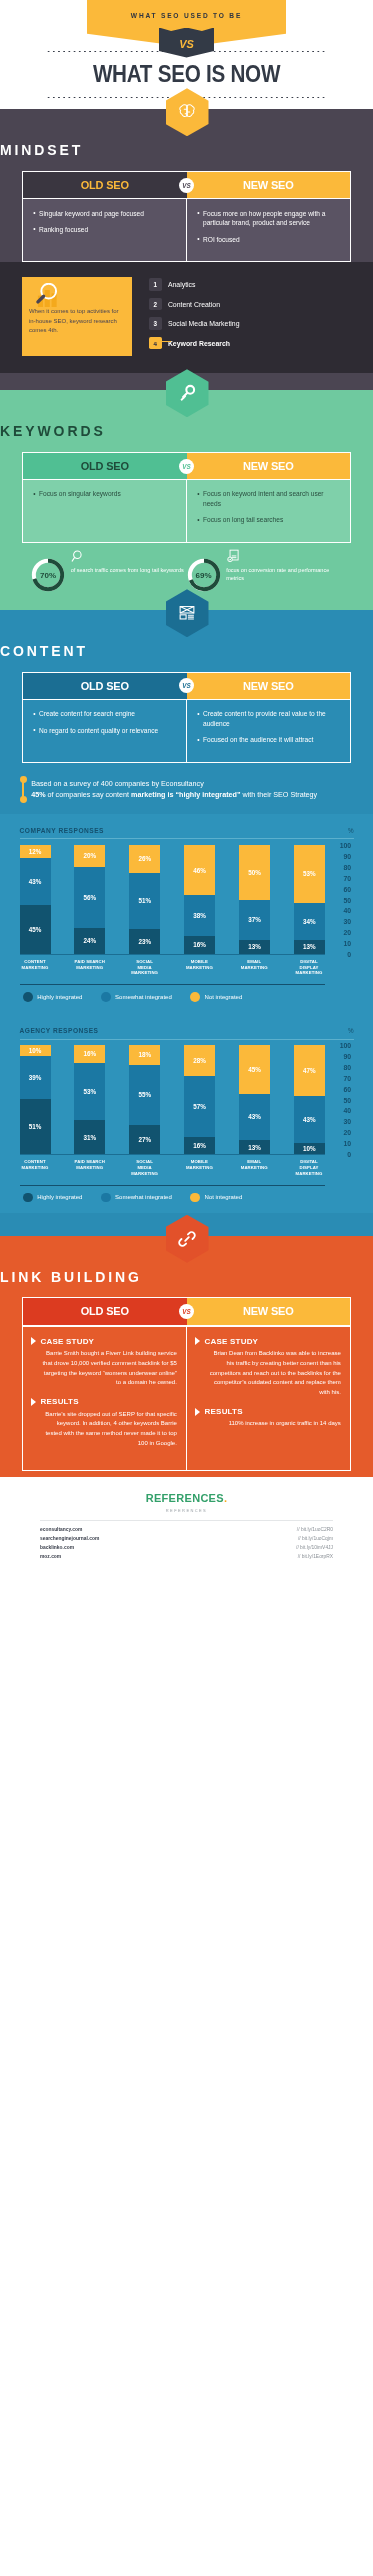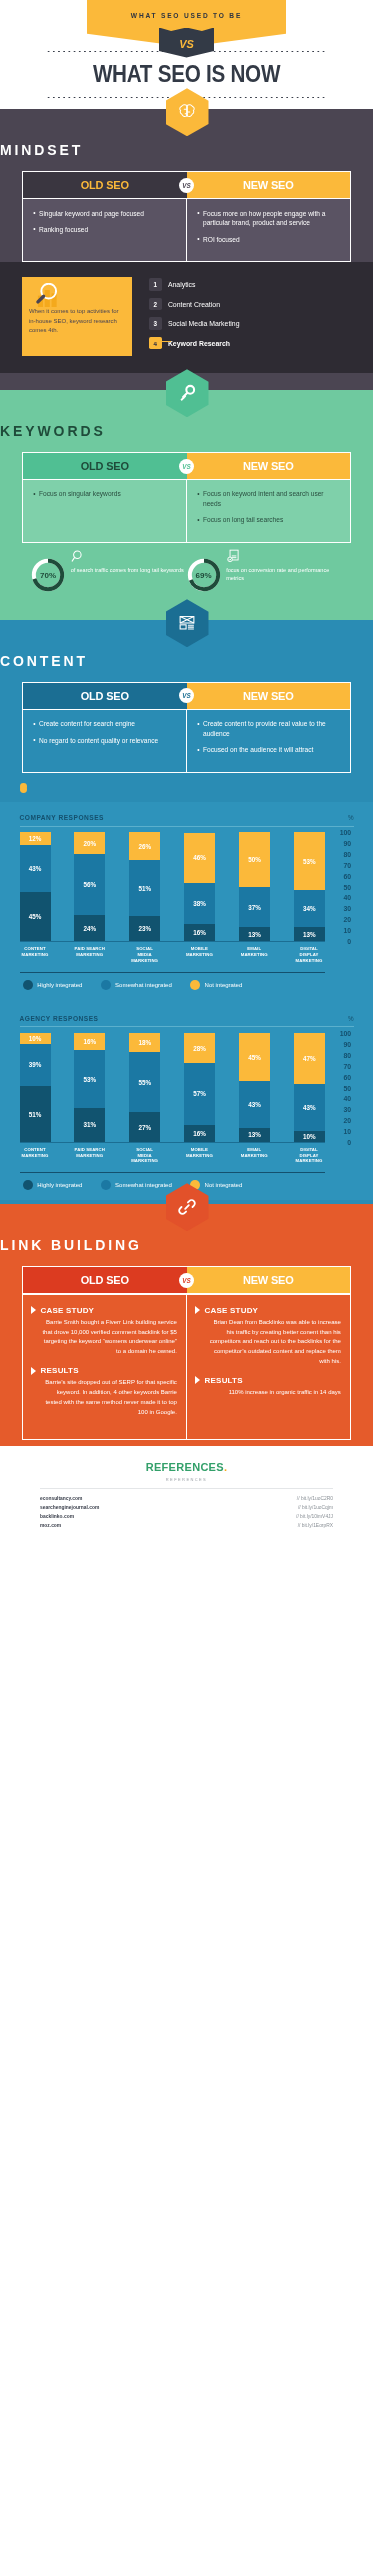--- a/index.html
+++ b/index.html
@@ -111,41 +111,41 @@
     display:flex; align-items:center; justify-content:center; margin-right:6.3px;
   }
   .rank-item.active .rank-num { background:#fbb93a; color:#3a3640; }
   .rank-label { font-size:6.9px; color:#ffffff; }
   .rank-item.active .rank-label { font-weight:bold; }
   .connector {
     position:absolute; left:132px; bottom:13.8px; width:17px; height:1.1px; background:#fbb93a;
   }
 
   
-  .s-keywords { background:#6fc99f; color:#1f4b3a; padding-bottom:28px; }
+  .s-keywords { background:#6fc99f; color:#1f4b3a; padding-bottom:18px; }
   .s-keywords .hex { background:#50bf93; }
   .s-keywords .sec-title { color:#1f4b3a; }
   .s-keywords .cmp-head .old { background:#50bf93; color:#1f4b3a; }
   .s-keywords .cmp-head .new { background:#fbb93a; color:#ffffff; }
   .s-keywords .cmp-vs { color:#50bf93; }
   .s-keywords .cmp-body { background:#7fd0aa; }
   .s-keywords .cmp-col { color:#2a4f40; }
   .donuts { display:flex; padding:15px 31px 0 31px; }
   .donut-group { flex:1; display:flex; align-items:flex-start; }
   .donut { position:relative; width:34px; height:34px; flex:none; }
   .donut svg { transform:rotate(-90deg); }
   .donut-val {
     position:absolute; inset:0; display:flex; align-items:center; justify-content:center;
     font-size:8px; font-weight:bold; color:#1f4b3a;
   }
   .donut-txt { margin-left:5.7px; font-size:5.5px; line-height:1.5; color:#ffffff; position:relative; padding-top:8px;}
   .donut-icon { position:absolute; top:-9.2px; left:0; }
 
   
-  .s-content { background:#2a8cb4; color:#ffffff; padding-bottom:4px; }
+  .s-content { background:#2a8cb4; color:#ffffff; padding-bottom:23px; }
   .s-content .hex { background:#1b6e93; }
   .s-content .sec-title { color:#ffffff; }
   .s-content .cmp-head .old { background:#1b6e93; color:#ffffff; }
   .s-content .cmp-head .new { background:#fbb93a; color:#ffffff; }
   .s-content .cmp-vs { color:#1b6e93; }
   .s-content .cmp-body { background:#2a8cb4; }
   .survey { display:flex; margin:15px 22px 0 22px; position:relative; }
   .survey-rail { width:2.3px; background:#fbb93a; margin-right:6.9px; position:relative; border-radius:1.1px;}
   .survey-rail:before {
     content:""; position:absolute; left:-2.3px; top:-2.3px; width:6.9px; height:6.9px;
@@ -417,20 +417,24 @@
           <ul>
             <li>Create content to provide real value to the audience</li>
             <li>Focused on the audience it will attract</li>
           </ul>
         </div>
       </div>
     </div>
 
     <div class="survey">
       <div class="survey-rail"></div>
+      <div class="survey-txt">
+        <span>Based on a survey of 400 companies by Econsultancy</span><br>
+        <b>45%</b><span> of companies say content </span><b>marketing is “highly integrated”</b><span> with their SEO Strategy</span>
+      </div>
     </div>
 
     <div class="chart-panel">
       <div class="chart-head">
         <div class="chart-title">COMPANY RESPONSES</div>
         <div class="chart-unit">%</div>
       </div>
       <div class="chart-rule"></div>
       <div class="plot">
         <div class="bars" id="bars0">

